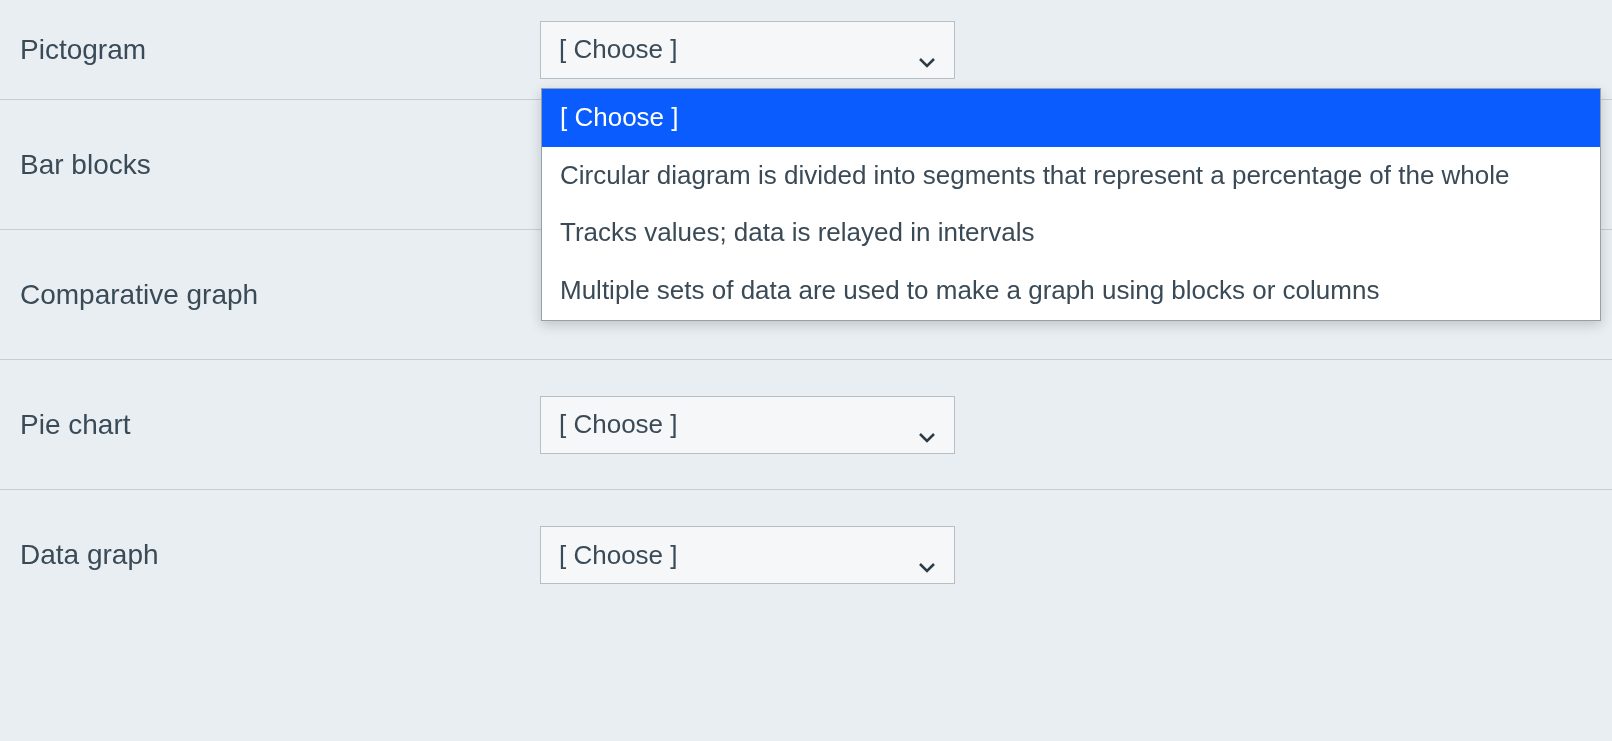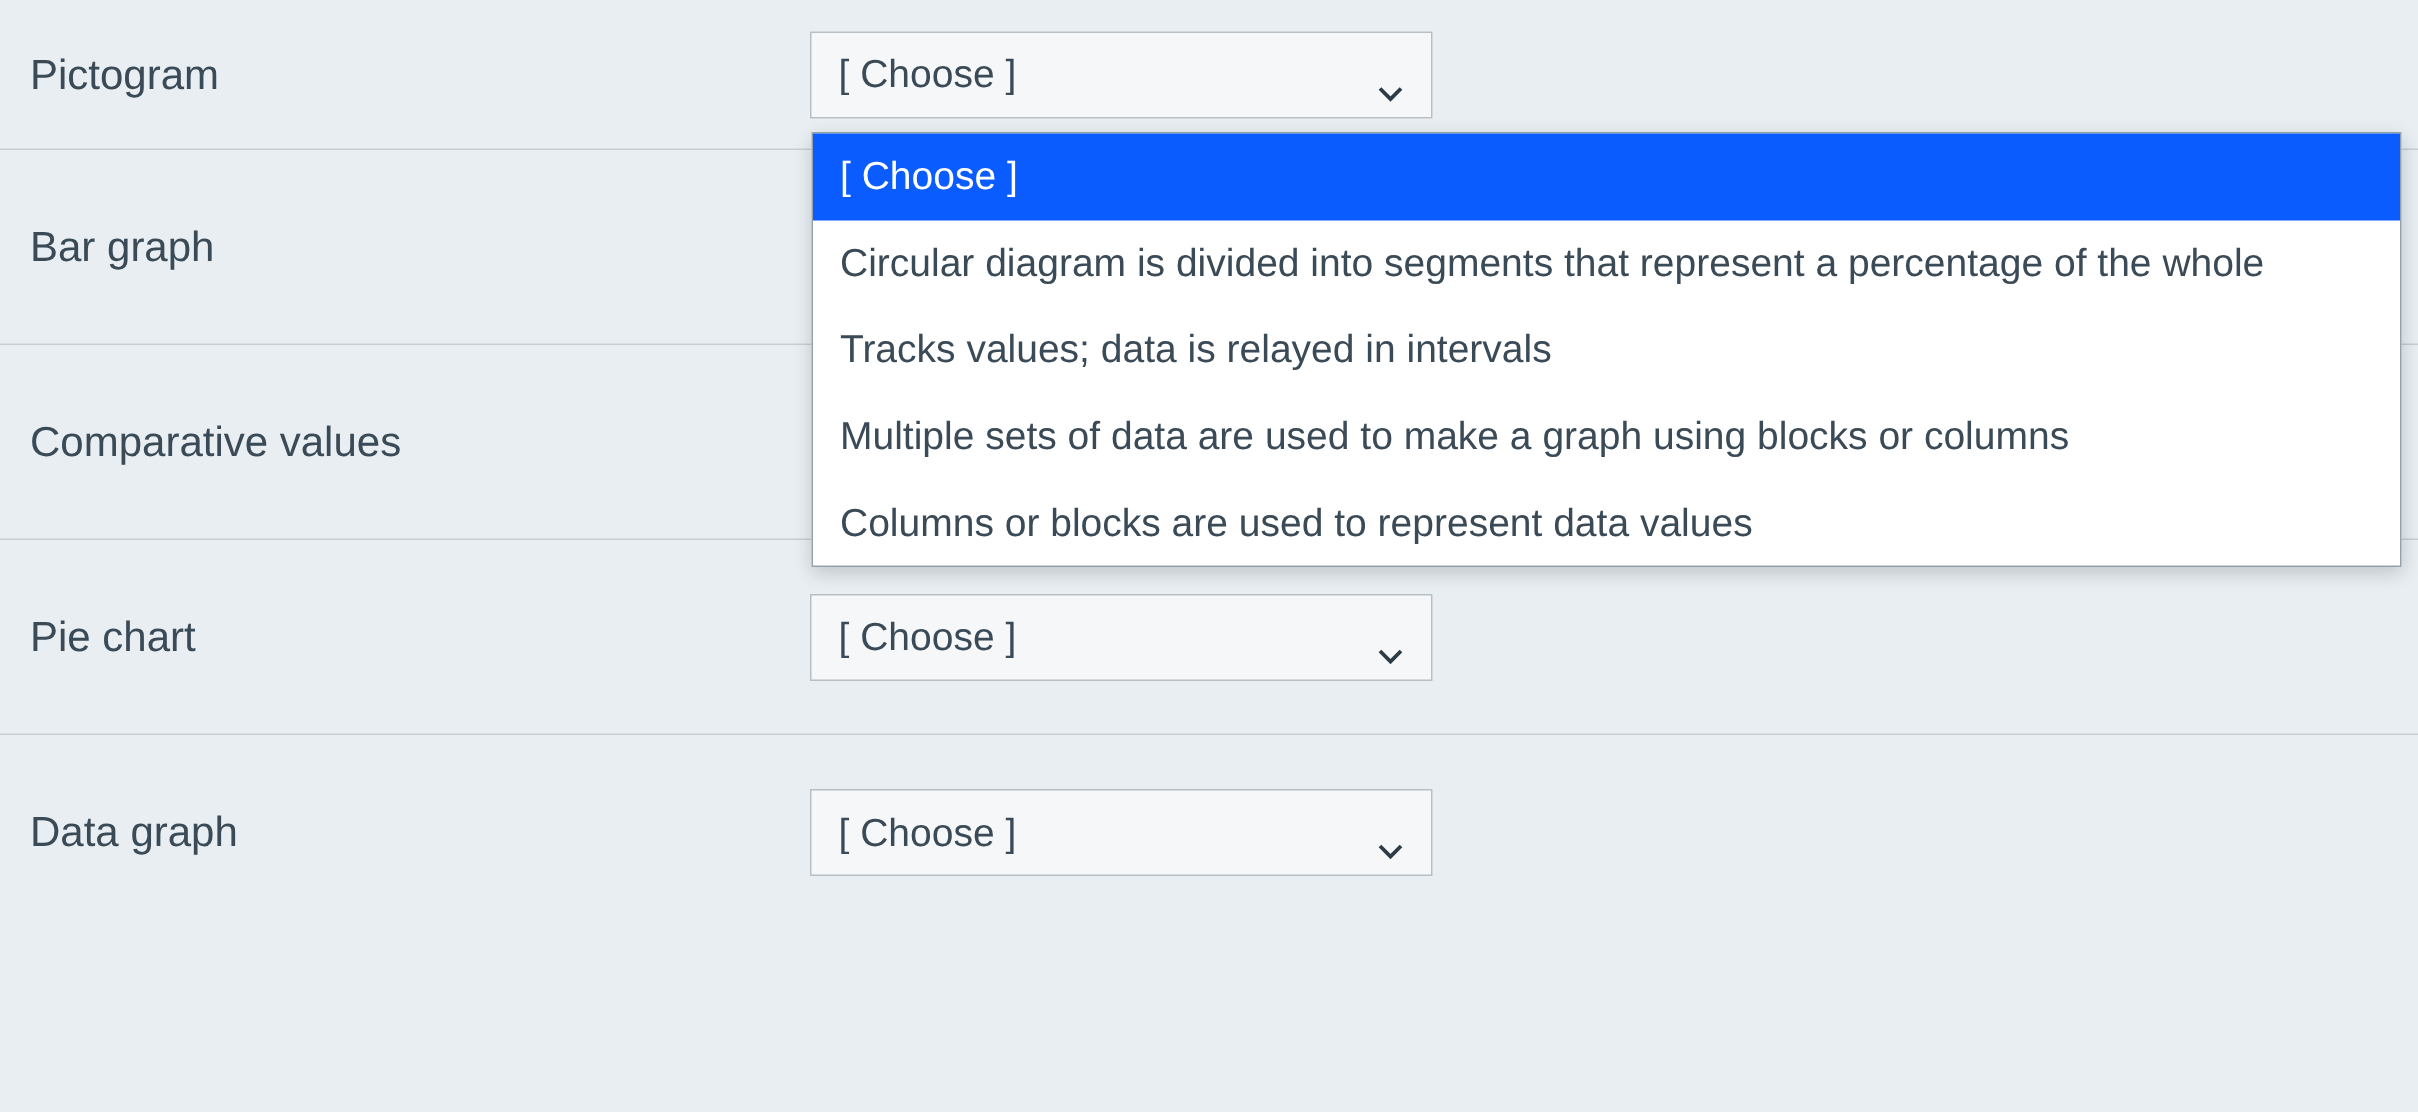--- a/index.html
+++ b/index.html
@@ -109,26 +109,26 @@
         <span class="chevron">
           <svg viewBox="0 0 18 12">
               <polyline points="2,3 9,10 16,3"></polyline>
             </svg>
         </span>
       </div>
     </div>
   </div>
 
   <div class="row">
-    <div class="label-cell">Bar graph</div>
+    <div class="label-cell">Bar blocks</div>
     <div class="select-cell"></div>
   </div>
 
   <div class="row">
-    <div class="label-cell">Comparative values</div>
+    <div class="label-cell">Comparative graph</div>
     <div class="select-cell"></div>
   </div>
 
   <div class="row">
     <div class="label-cell">Pie chart</div>
     <div class="select-cell">
       <div class="select-box">
         <span>[ Choose ]</span>
         <span class="chevron">
           <svg viewBox="0 0 18 12">
@@ -153,14 +153,13 @@
     </div>
   </div>
 
 </div>
 
 <div class="dropdown">
   <div class="dropdown-option selected">[ Choose ]</div>
   <div class="dropdown-option">Circular diagram is divided into segments that represent a percentage of the whole</div>
   <div class="dropdown-option">Tracks values; data is relayed in intervals</div>
   <div class="dropdown-option">Multiple sets of data are used to make a graph using blocks or columns</div>
-  <div class="dropdown-option">Columns or blocks are used to represent data values</div>
 </div>
 
 </body></html>

